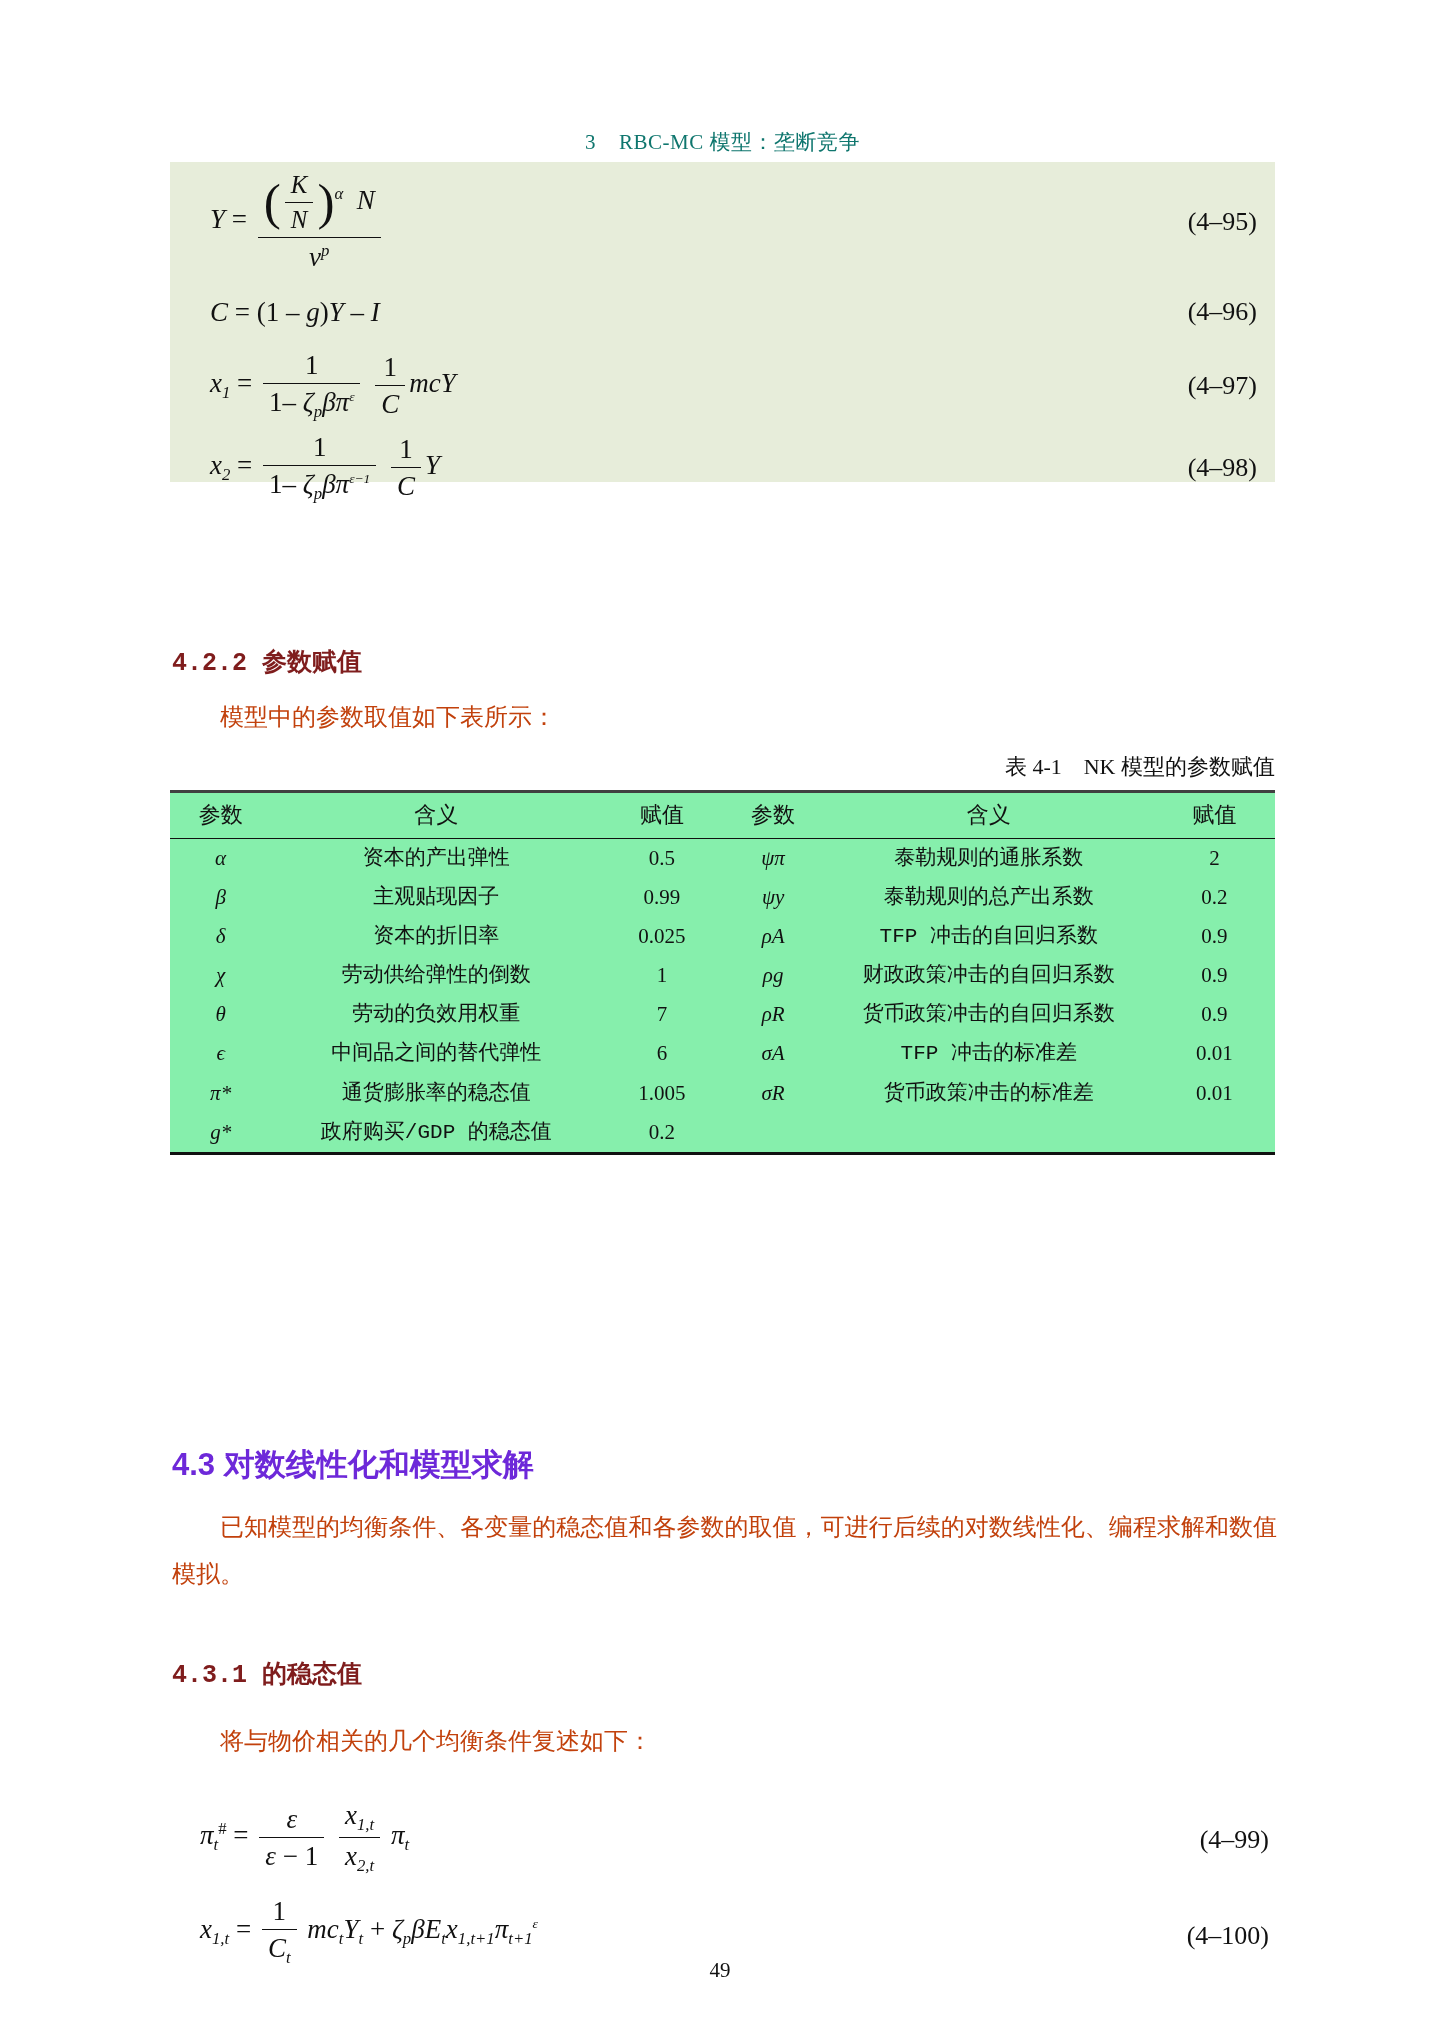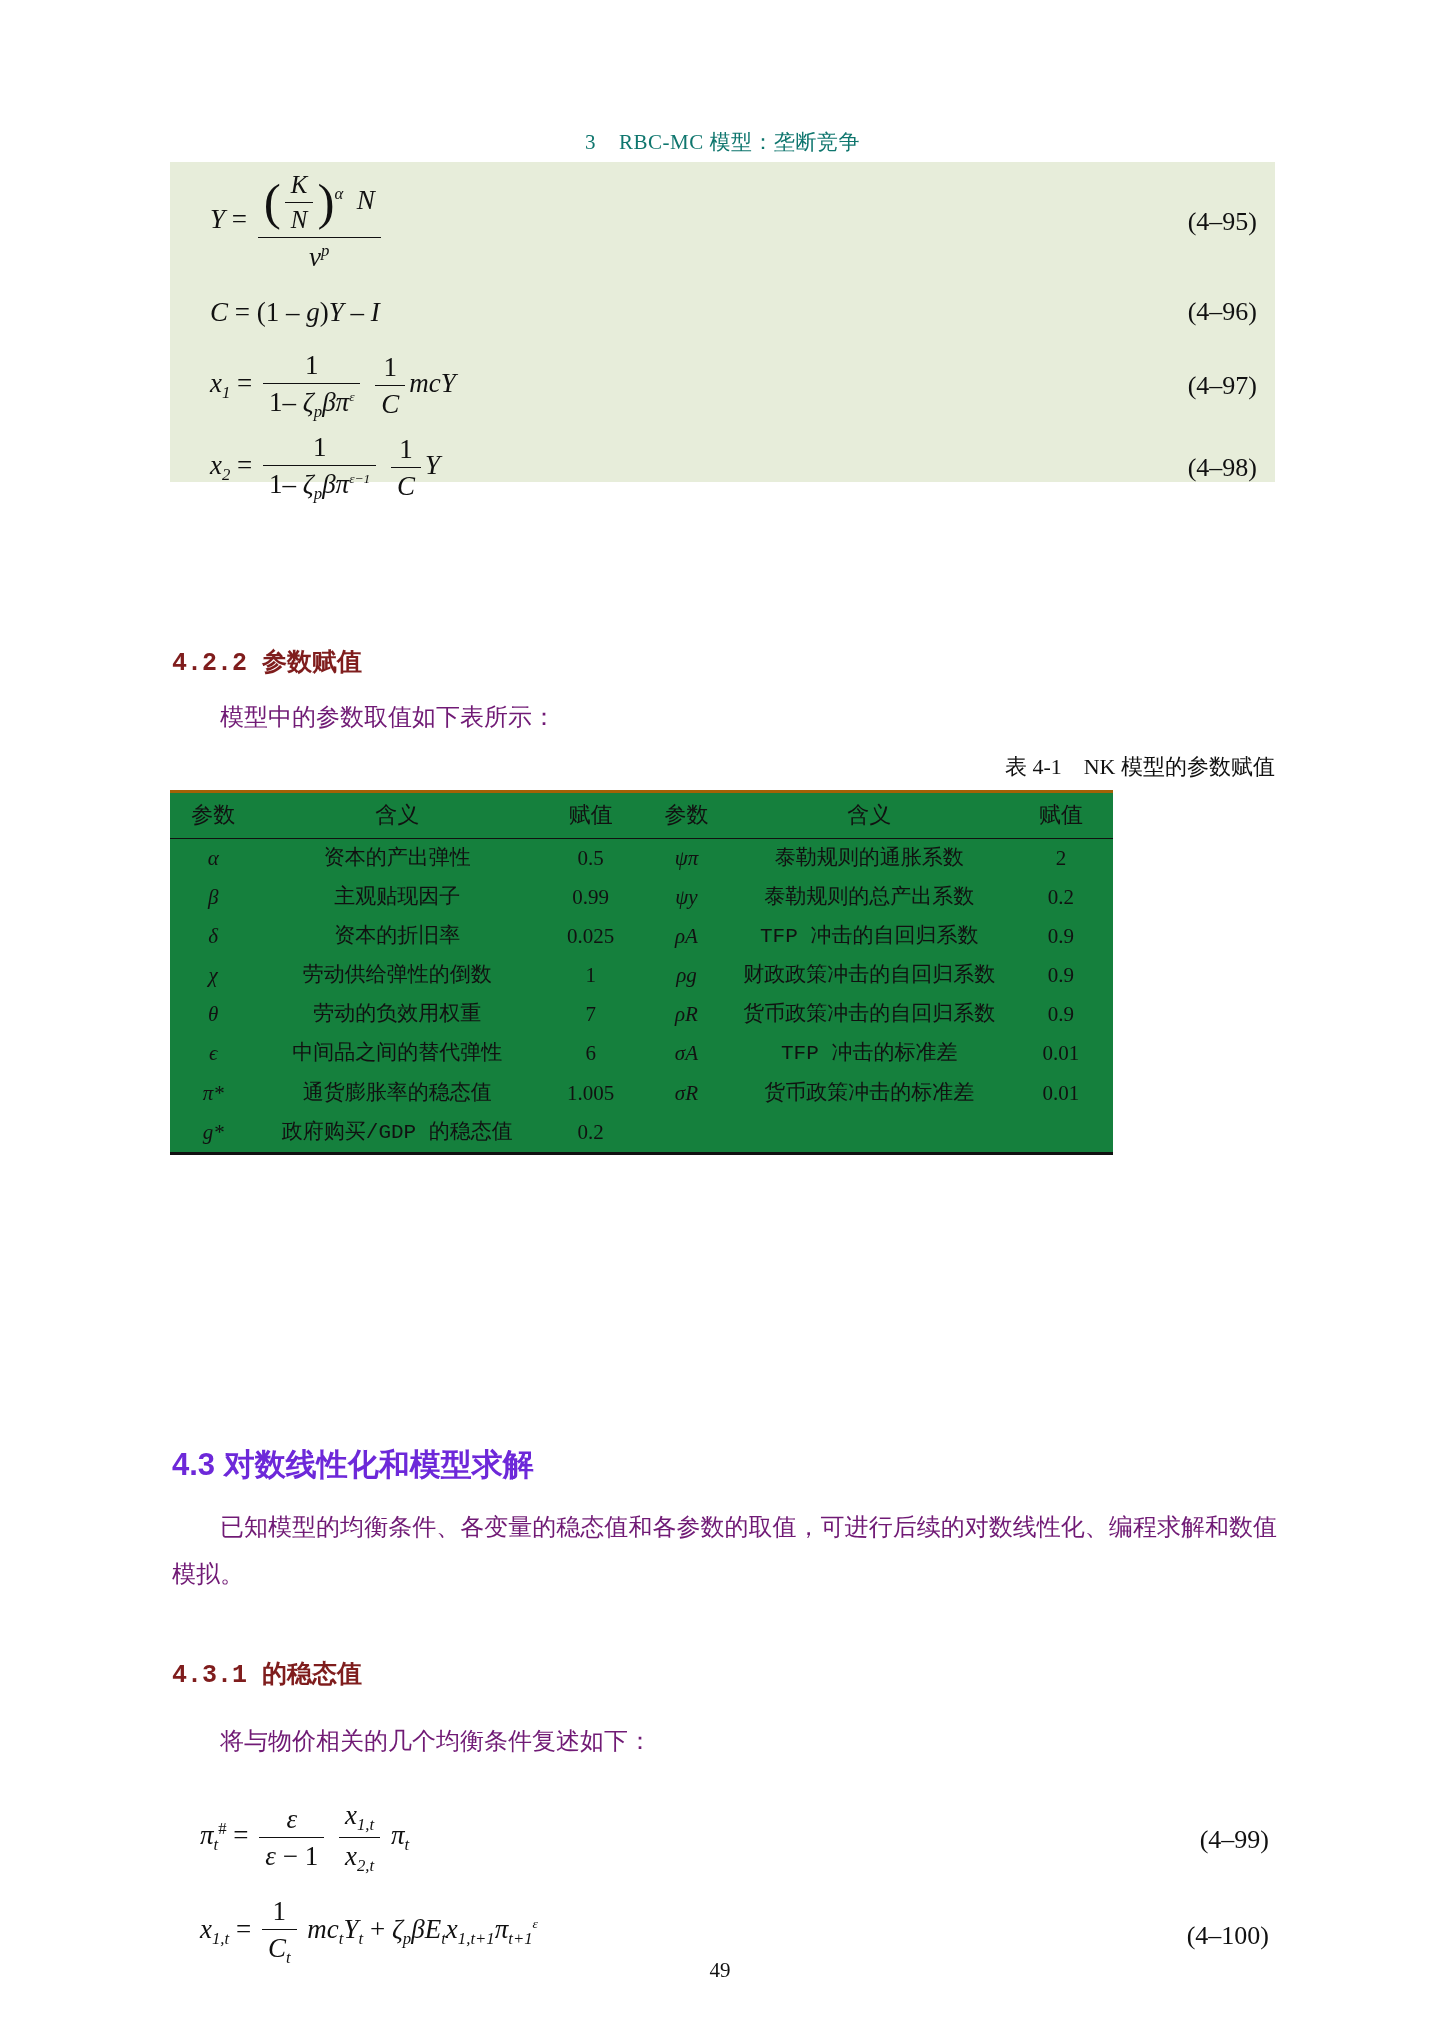--- a/index.html
+++ b/index.html
@@ -123,21 +123,21 @@
     font-size: 31px;
     color: #6d28d9;
   }
 
   
   .para {
     position: absolute;
     font-family: "Liberation Serif", "DejaVu Serif", serif;
     font-size: 24px;
     line-height: 1.95;
-    color: #701a75;
+    color: #c2410c;
     text-align: justify;
   }
   .para-intro  { left: 172px; top: 694px;  width: 1105px; text-indent: 48px; }
   .para-43     { left: 172px; top: 1504px; width: 1105px; text-indent: 48px; }
   .para-431    { left: 172px; top: 1718px; width: 1105px; text-indent: 48px; }
 
   
   .tbl-caption {
     position: absolute;
     left: 170px;
@@ -145,23 +145,23 @@
     width: 1105px;
     text-align: right;
     font-size: 22px;
     font-family: "Liberation Serif", "DejaVu Serif", serif;
     white-space: pre;
   }
   .tbl-wrap {
     position: absolute;
     left: 170px;
     top: 790px;
-    width: 943px;
-    background: #15803d;
-    border-top: 3px solid #a16207;
+    width: 1105px;
+    background: #86efac;
+    border-top: 3px solid #404040;
     border-bottom: 3px solid #111;
   }
   table.params {
     border-collapse: collapse;
     width: 100%;
     font-family: "Liberation Serif", "DejaVu Serif", serif;
     font-size: 21px;
   }
   table.params thead th {
     font-weight: normal;

